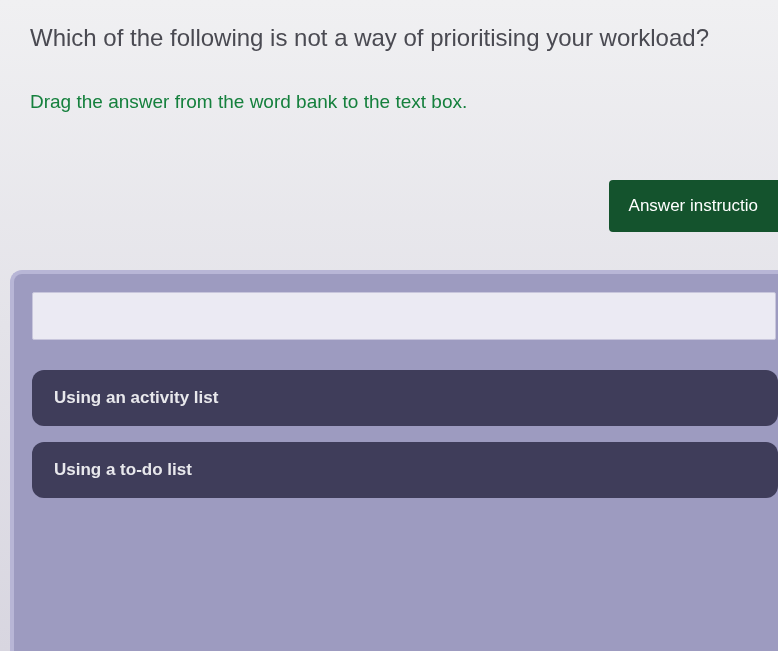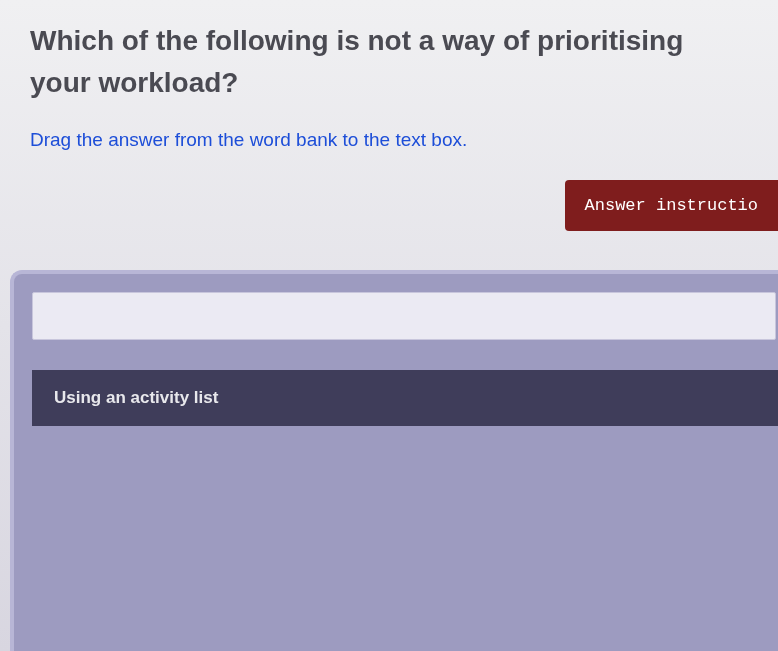--- a/index.html
+++ b/index.html
@@ -13,44 +13,43 @@
       background: linear-gradient(180deg, #f0f0f2 0%, #d8d6e0 100%);
       font-family: -apple-system, BlinkMacSystemFont, 'Segoe UI', Arial, sans-serif;
       overflow: hidden;
       position: relative;
     }
     .question-area {
       padding: 20px 30px 10px 30px;
     }
     .question-text {
       color: #4a4a52;
-      font-size: 28px;
-      font-weight: 700;
+      font-size: 24px;
+      font-weight: 400;
       line-height: 1.5;
-      margin-bottom: 22px;
+      margin-bottom: 32px;
     }
     .instruction-text {
-      color: #1d4ed8;
+      color: #15803d;
       font-size: 19px;
       font-weight: 400;
       line-height: 1.5;
     }
     .answer-instructions-btn {
       position: absolute;
       right: 0;
       top: 180px;
-      background: #7f1d1d;
+      background: #14532d;
       color: #ffffff;
       border: none;
       padding: 16px 20px;
       font-size: 17px;
       font-weight: 500;
       cursor: pointer;
       border-radius: 4px 0 0 4px;
-      font-family: Liberation Mono, monospace;
     }
     .answer-panel {
       position: absolute;
       left: 10px;
       right: 0;
       top: 270px;
       background: #9d9bc0;
       border-top: 4px solid #b8b6d6;
       border-left: 4px solid #b8b6d6;
       border-radius: 12px 0 0 0;
@@ -70,32 +69,33 @@
       flex-direction: column;
       gap: 16px;
     }
     .word-bank-item {
       background: #3f3d5a;
       color: #e8e8ec;
       padding: 18px 22px;
       font-size: 17px;
       font-weight: 600;
       cursor: move;
-      border-radius: 0;
+      border-radius: 12px;
       user-select: none;
     }
   </style>
 </head>
 <body>
 
 <div class="question-area">
   <p class="question-text">Which of the following is not a way of prioritising your workload?</p>
   <p class="instruction-text">Drag the answer from the word bank to the text box.</p>
 </div>
 
 <button class="answer-instructions-btn">Answer instructio</button>
 
 <div class="answer-panel">
   <div class="answer-dropzone"></div>
   <div class="word-bank">
     <div class="word-bank-item">Using an activity list</div>
+    <div class="word-bank-item">Using a to-do list</div>
   </div>
 </div>
 
 </body></html>

